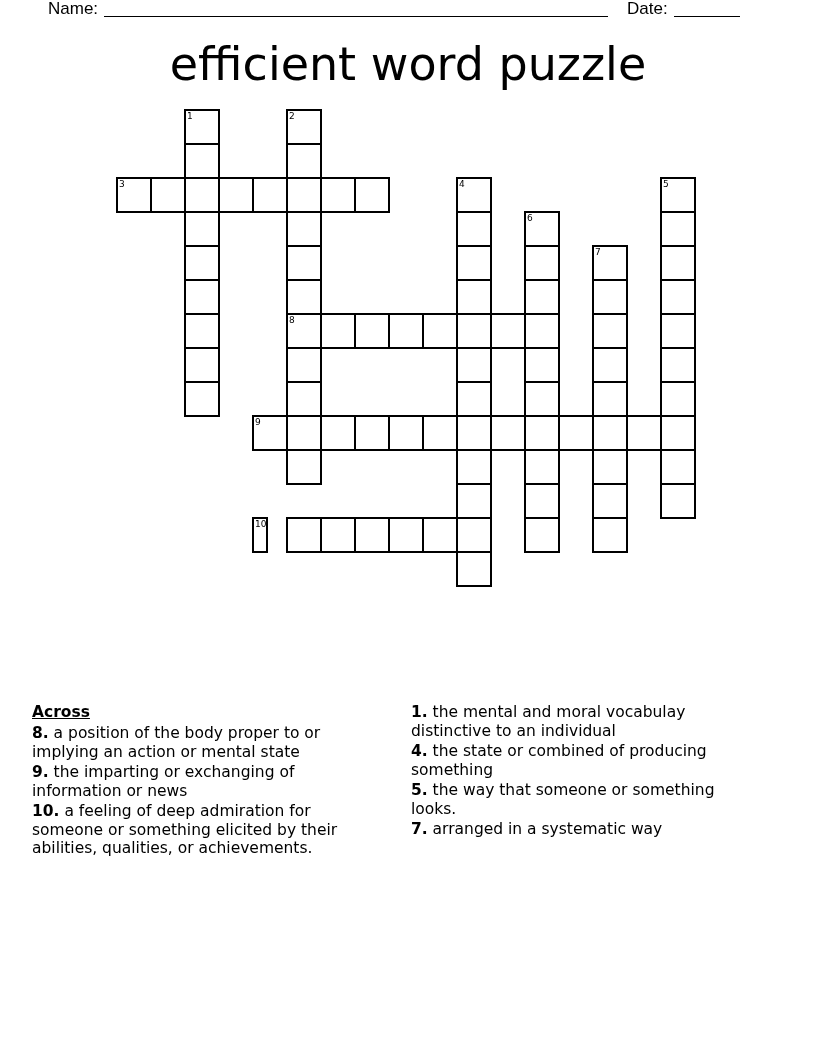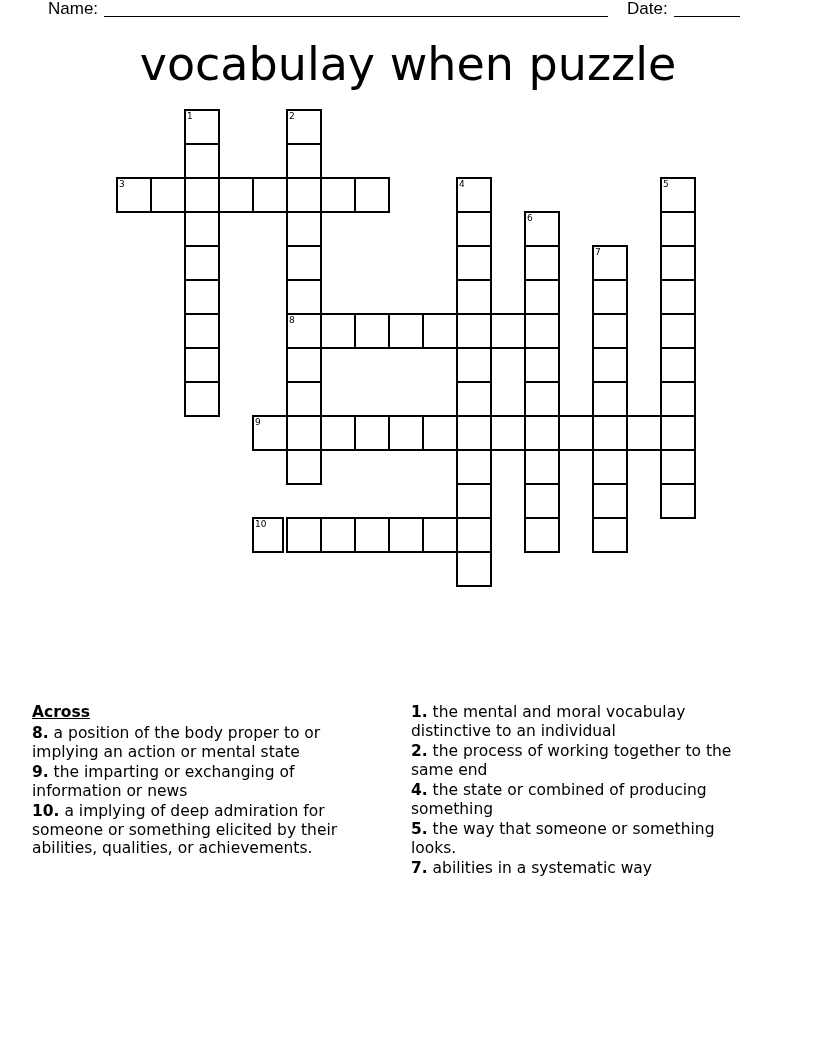--- a/index.html
+++ b/index.html
@@ -20,21 +20,21 @@
   .clue b { font-weight: bold; }
 </style>
 </head>
 <body>
 
 <div class="name-lbl">Name:</div>
 <div class="name-line"></div>
 <div class="date-lbl">Date:</div>
 <div class="date-line"></div>
 
-<div class="title">vocabulay when puzzle</div>
+<div class="title">efficient word puzzle</div>
 
 <div class="grid" id="grid">
     <div class="cell" style="left: 68px; top: 0px; width: 36px; height: 36px;">
       <span class="num">1</span>
     </div>
     <div class="cell" style="left: 68px; top: 34px; width: 36px; height: 36px;"></div>
     <div class="cell" style="left: 68px; top: 68px; width: 36px; height: 36px;"></div>
     <div class="cell" style="left: 68px; top: 102px; width: 36px; height: 36px;"></div>
     <div class="cell" style="left: 68px; top: 136px; width: 36px; height: 36px;"></div>
     <div class="cell" style="left: 68px; top: 170px; width: 36px; height: 36px;"></div>
@@ -121,36 +121,35 @@
     <div class="cell" style="left: 136px; top: 306px; width: 36px; height: 36px;">
       <span class="num">9</span>
     </div>
     <div class="cell" style="left: 204px; top: 306px; width: 36px; height: 36px;"></div>
     <div class="cell" style="left: 238px; top: 306px; width: 36px; height: 36px;"></div>
     <div class="cell" style="left: 272px; top: 306px; width: 36px; height: 36px;"></div>
     <div class="cell" style="left: 306px; top: 306px; width: 36px; height: 36px;"></div>
     <div class="cell" style="left: 374px; top: 306px; width: 36px; height: 36px;"></div>
     <div class="cell" style="left: 442px; top: 306px; width: 36px; height: 36px;"></div>
     <div class="cell" style="left: 510px; top: 306px; width: 36px; height: 36px;"></div>
-    <div class="cell" style="left: 136px; top: 408px; width: 32px; height: 36px;">
+    <div class="cell" style="left: 136px; top: 408px; width: 16px; height: 36px;">
       <span class="num">10</span>
     </div>
     <div class="cell" style="left: 170px; top: 408px; width: 36px; height: 36px;"></div>
     <div class="cell" style="left: 204px; top: 408px; width: 36px; height: 36px;"></div>
     <div class="cell" style="left: 238px; top: 408px; width: 36px; height: 36px;"></div>
     <div class="cell" style="left: 272px; top: 408px; width: 36px; height: 36px;"></div>
     <div class="cell" style="left: 306px; top: 408px; width: 36px; height: 36px;"></div>
   </div>
 
 <div class="clues across">
   <h3>Across</h3>
   <div class="clue"><b>8.</b><span> a position of the body proper to or implying an action or mental state</span></div>
   <div class="clue"><b>9.</b><span> the imparting or exchanging of information or news</span></div>
-  <div class="clue"><b>10.</b><span> a implying of deep admiration for someone or something elicited by their abilities, qualities, or achievements.</span></div>
+  <div class="clue"><b>10.</b><span> a feeling of deep admiration for someone or something elicited by their abilities, qualities, or achievements.</span></div>
 </div>
 
 <div class="clues down">
   <div class="clue"><b>1.</b><span> the mental and moral vocabulay distinctive to an individual</span></div>
-  <div class="clue"><b>2.</b><span> the process of working together to the same end</span></div>
   <div class="clue"><b>4.</b><span> the state or combined of producing something</span></div>
   <div class="clue"><b>5.</b><span> the way that someone or something looks.</span></div>
-  <div class="clue"><b>7.</b><span> abilities in a systematic way</span></div>
+  <div class="clue"><b>7.</b><span> arranged in a systematic way</span></div>
 </div>
 
 </body></html>

